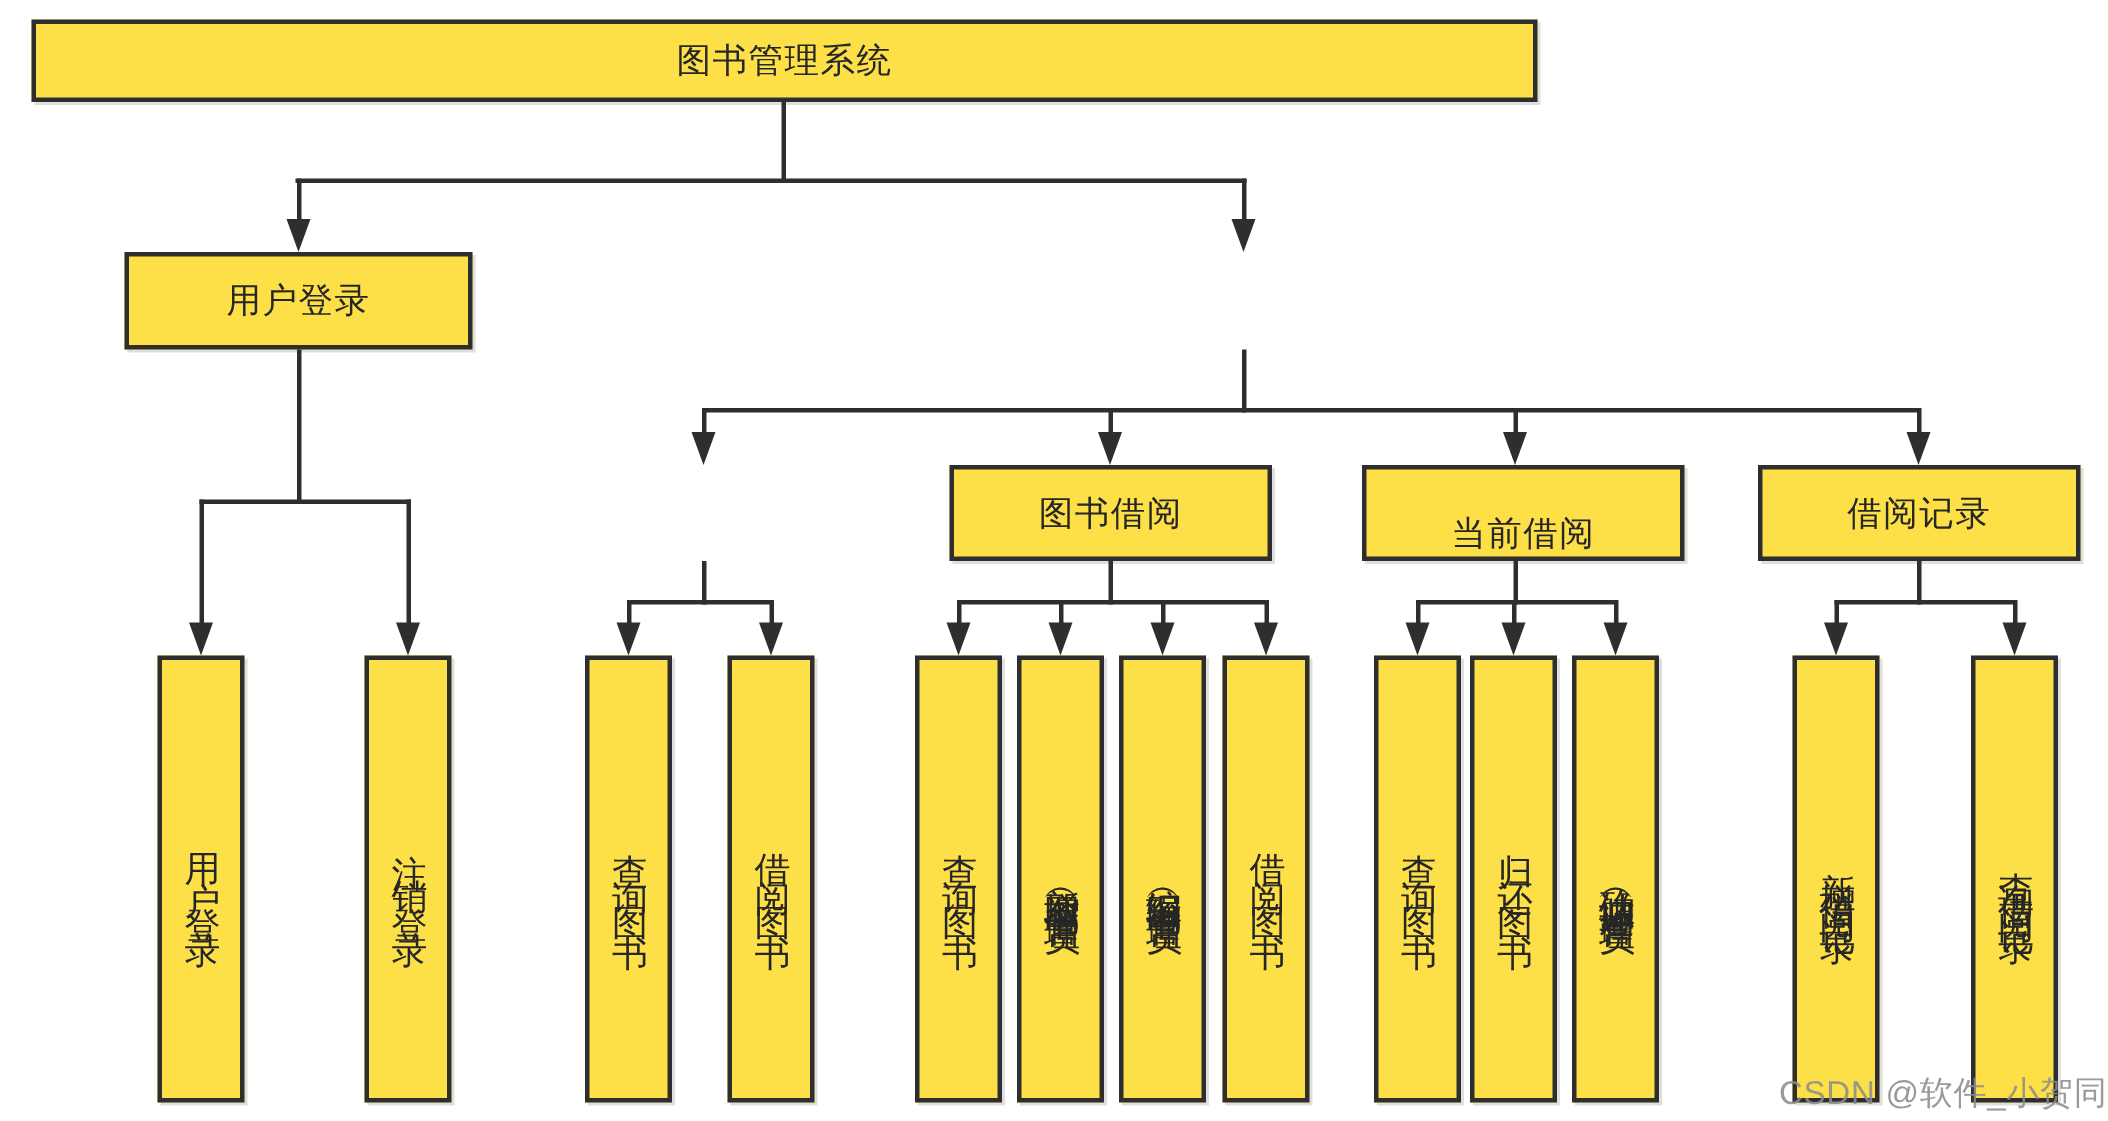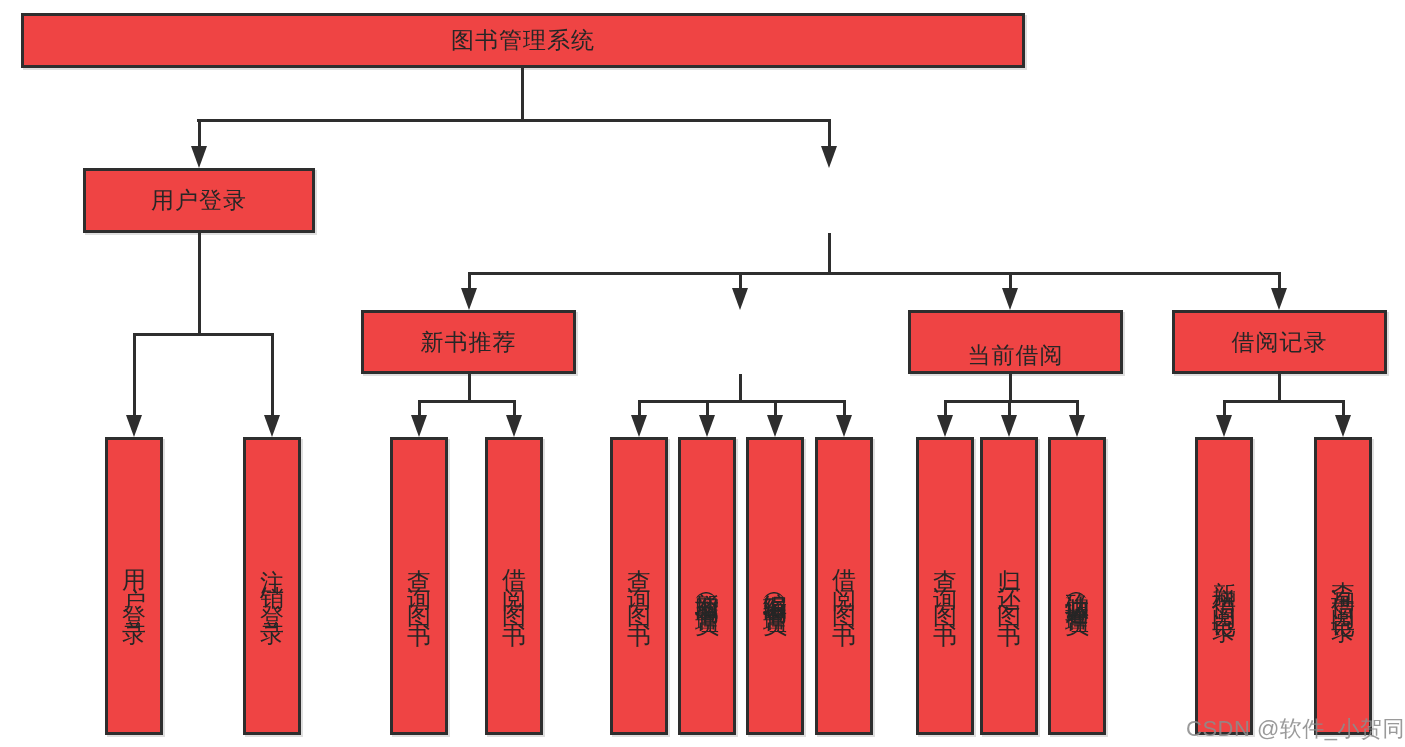--- a/index.html
+++ b/index.html
@@ -1,21 +1,21 @@
 <!DOCTYPE html>
 <html><head>
 <meta charset="utf-8">
 <style>
   html,body{margin:0;padding:0;background:#ffffff;}
   .canvas{
     position:relative;width:1405px;height:747px;background:#ffffff;overflow:hidden;
     font-family:"Liberation Sans","DejaVu Sans",sans-serif;color:#262626;
   }
   .node{
-    position:absolute;box-sizing:border-box;background:#ef4444;
+    position:absolute;box-sizing:border-box;background:#fde047;
     border:3px solid #2e2e2e;display:flex;align-items:center;justify-content:center;
     box-shadow:2px 2px 0 rgba(150,150,150,0.30);
   }
   .h-label{font-size:23px;letter-spacing:1px;white-space:nowrap;}
   .leaf{top:437px;width:58px;height:298px;}
   .vtext{
     writing-mode:vertical-rl;text-orientation:mixed;
     font-size:24px;line-height:1;white-space:nowrap;
   }
   .ls-wide{letter-spacing:18px;}   
@@ -71,22 +71,22 @@
     <div class="vline" style="left:468px;top:272px;height:18px;"></div>
     <div class="arrow" style="left:461px;top:288px;"></div>
     <div class="vline" style="left:739px;top:272px;height:18px;"></div>
     <div class="arrow" style="left:732px;top:288px;"></div>
     <div class="vline" style="left:1009px;top:272px;height:18px;"></div>
     <div class="arrow" style="left:1002px;top:288px;"></div>
     <div class="vline" style="left:1278px;top:272px;height:18px;"></div>
     <div class="arrow" style="left:1271px;top:288px;"></div>
   </div>
 
-  <div class="node" style="left:361px;top:310px;width:215px;height:64px;">
-    <span class="h-label">新书推荐</span>
+  <div class="node" style="left:633px;top:310px;width:215px;height:64px;">
+    <span class="h-label">图书借阅</span>
   </div>
   <div class="node" style="left:908px;top:310px;width:215px;height:64px;align-items:flex-end;">
     <span class="h-label">当前借阅</span>
   </div>
   <div class="node" style="left:1172px;top:310px;width:215px;height:64px;">
     <span class="h-label">借阅记录</span>
   </div>
 
   <div>
     <div class="vline" style="left:468px;top:374px;height:29px;"></div>

